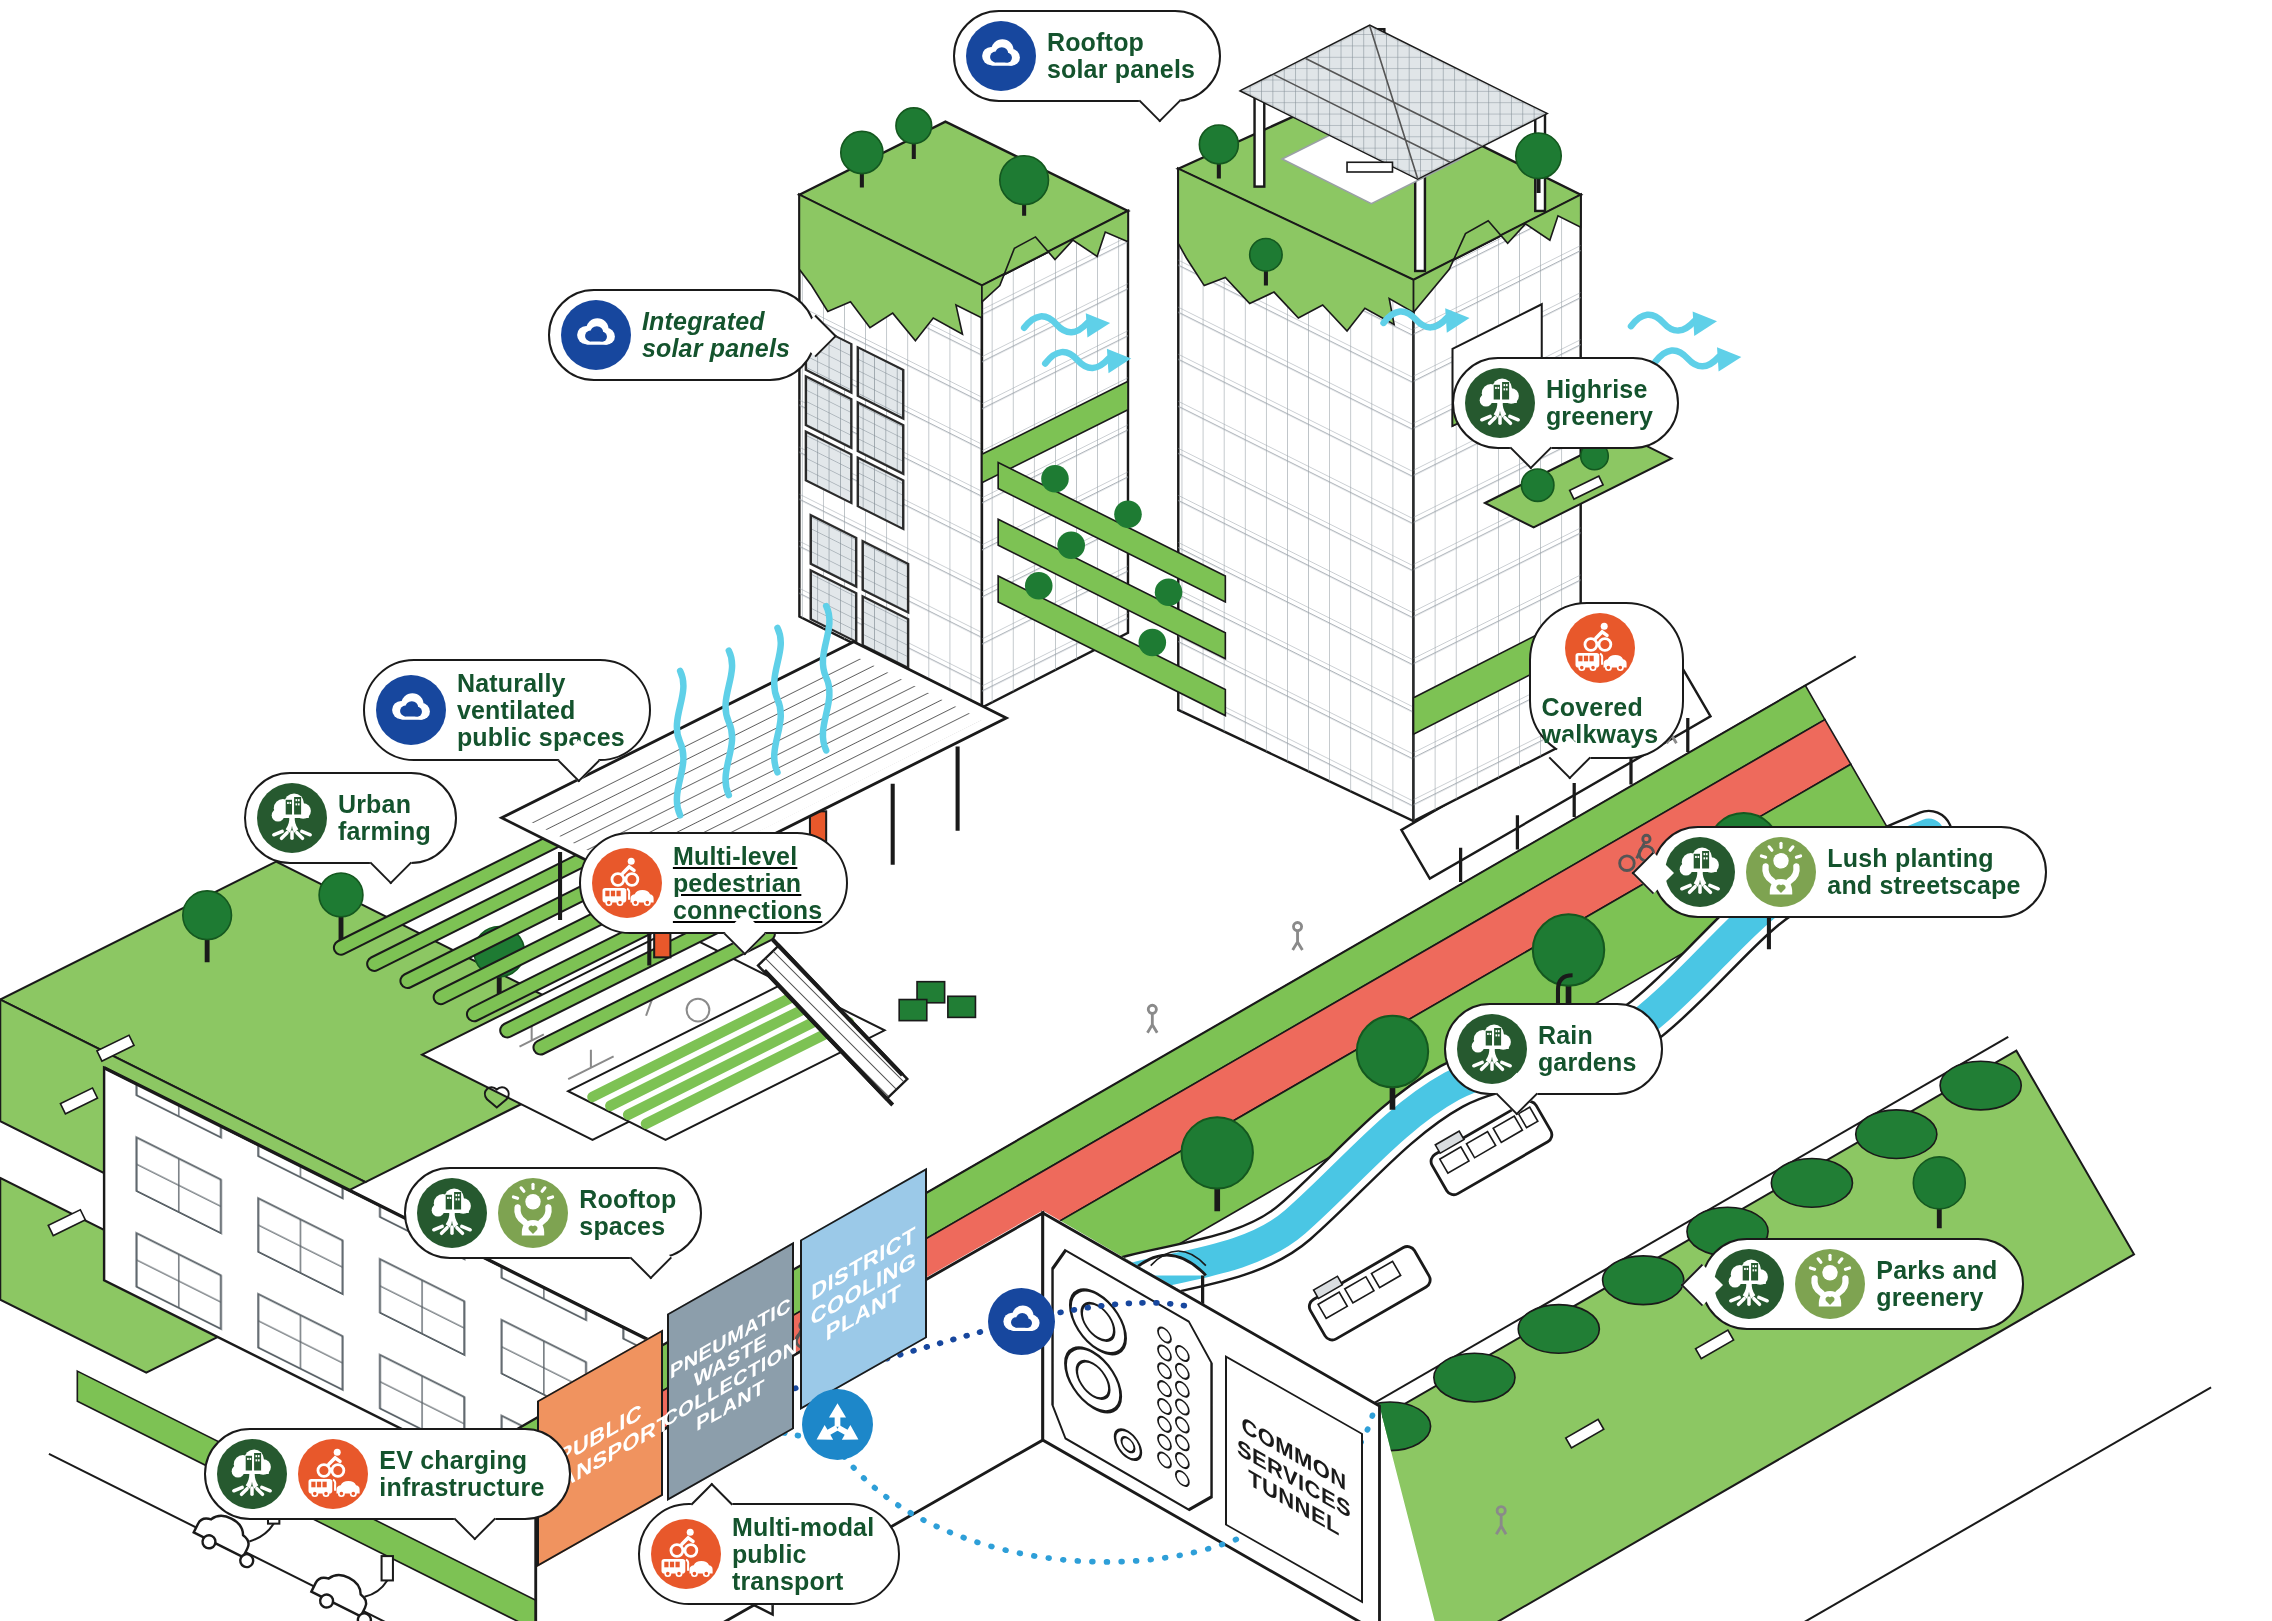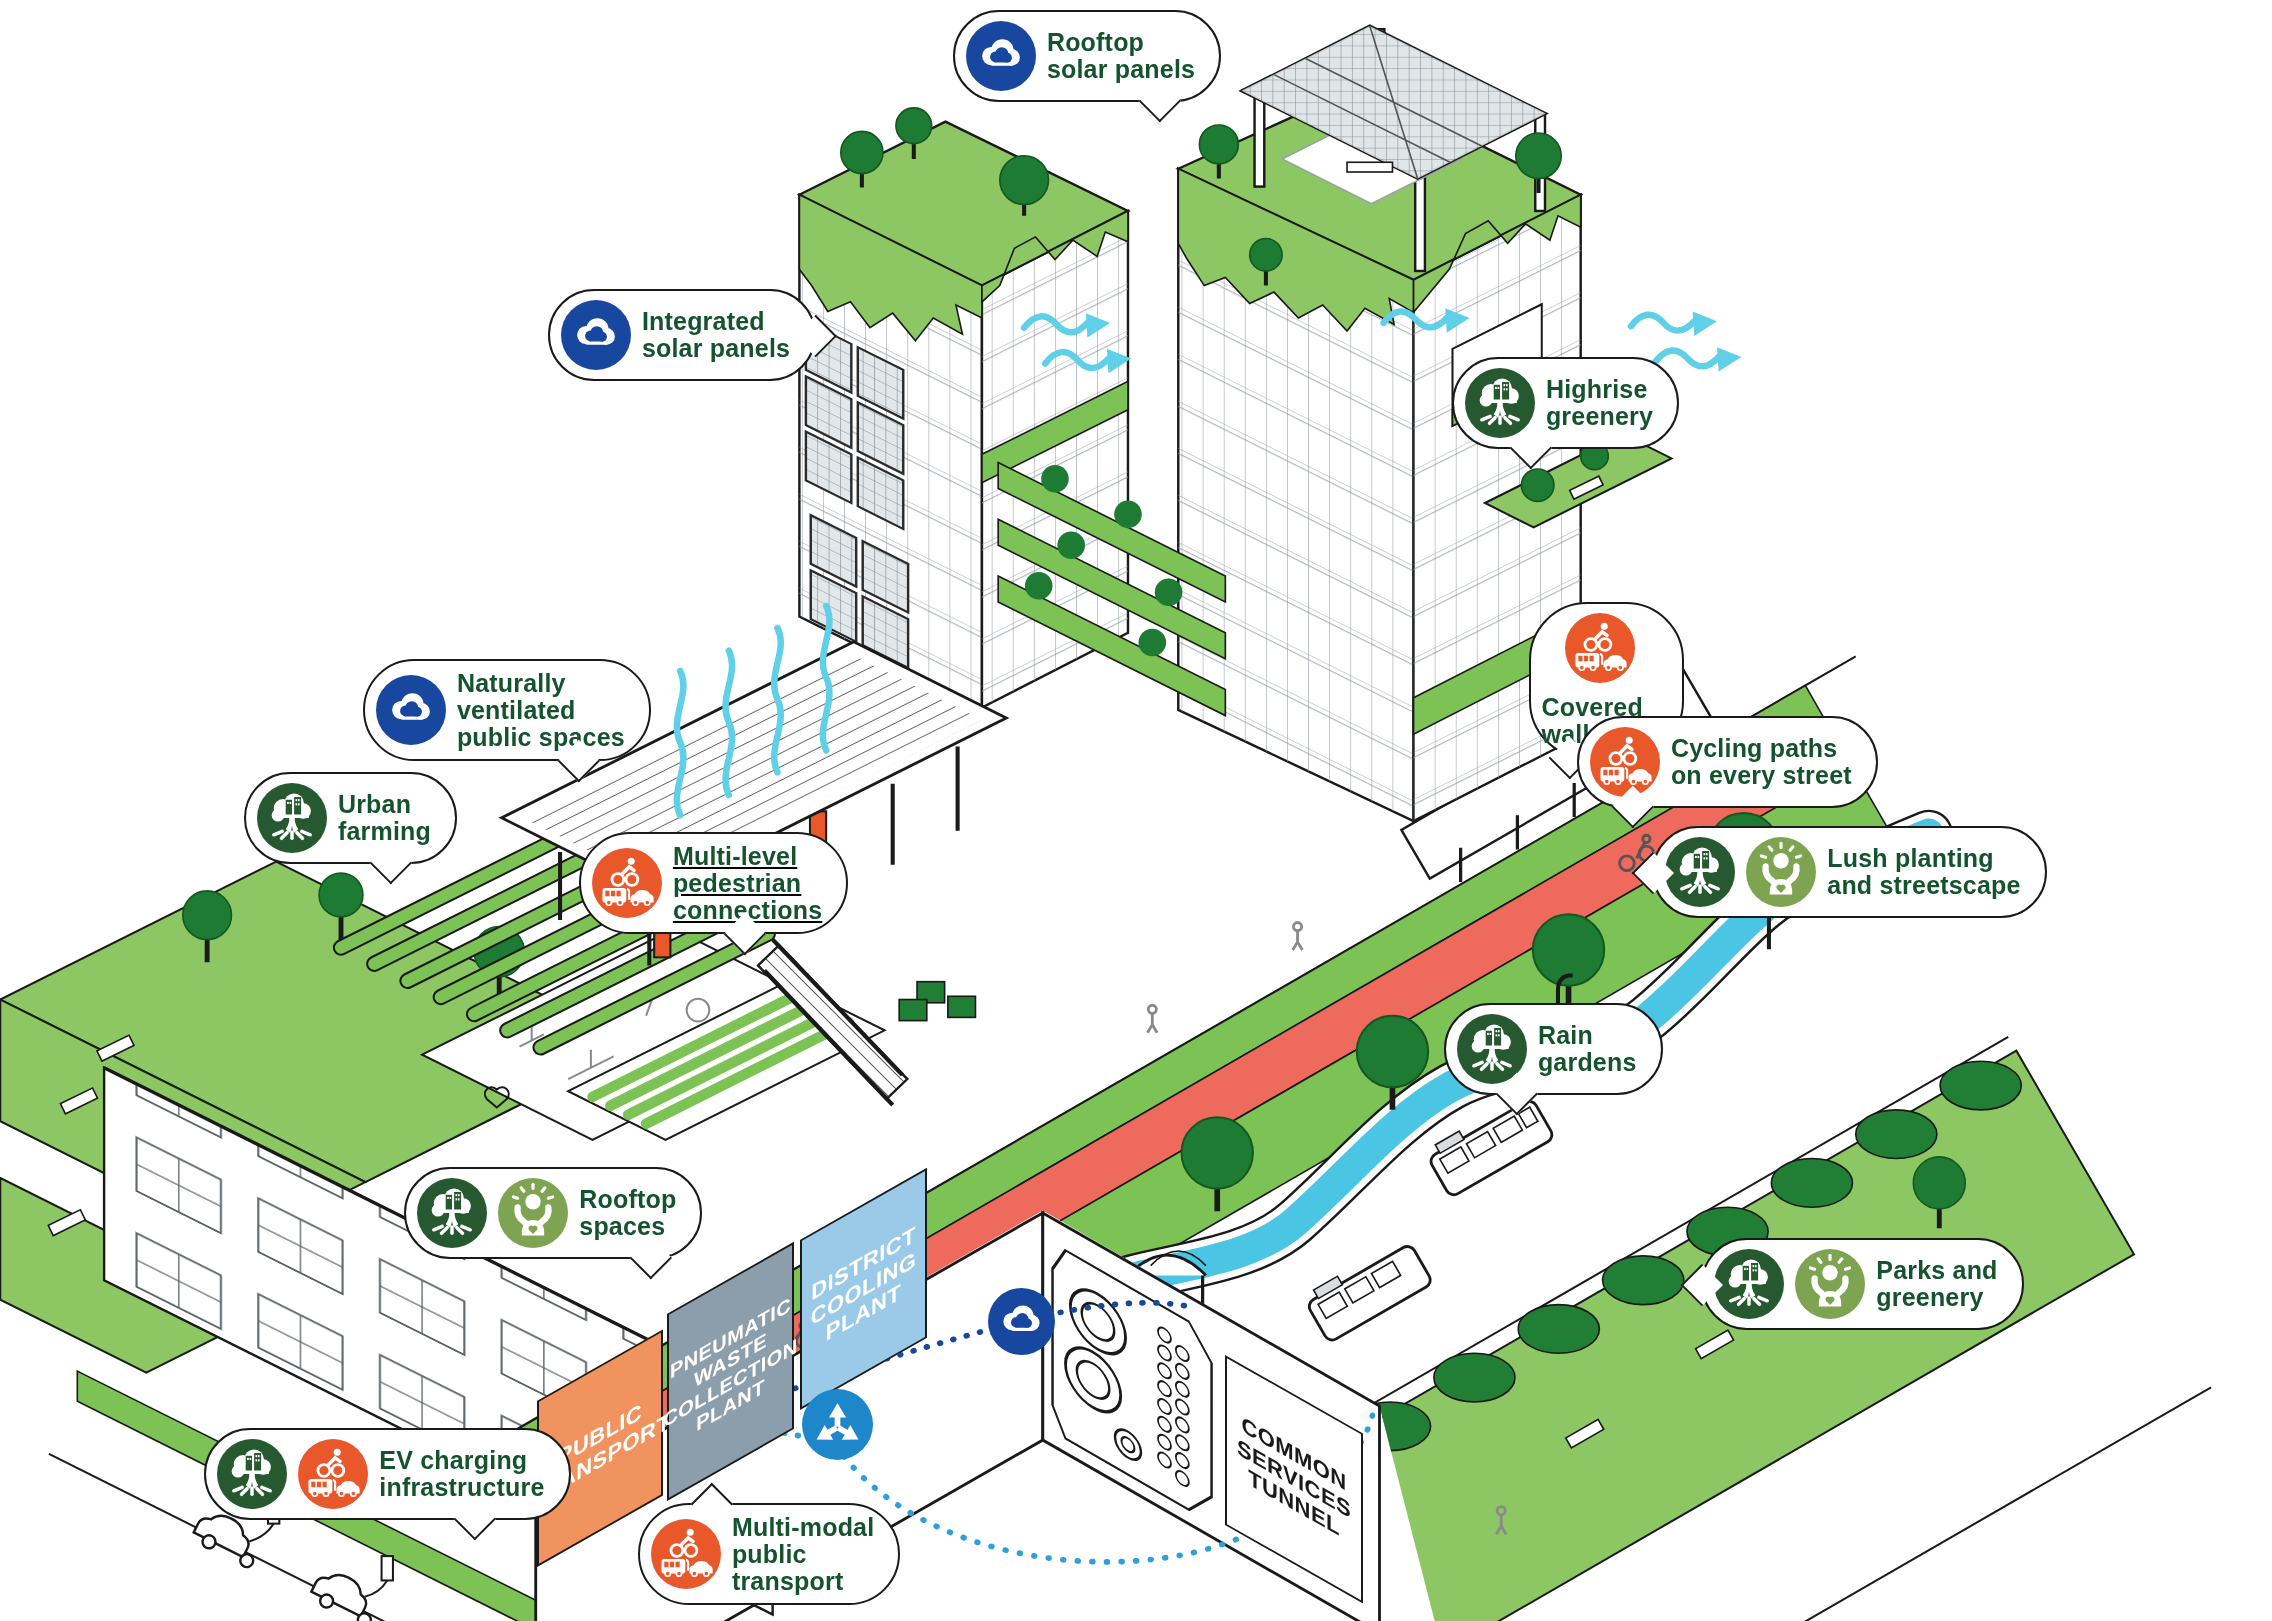--- a/index.html
+++ b/index.html
@@ -607,21 +607,21 @@
   <span class="cicon">
         <svg viewBox="0 0 100 100">
           <use href="#sym-cloud"></use>
         </svg>
       </span>
   <span class="txt">Rooftop
 solar panels</span>
   <span class="tail tail-b" style="left:72%;"></span>
 </div>
 
-<div class="callout" style="left:548px;top:289px;">
+<div class="callout" style="left:548px;top:289px;font-style:italic;">
   <span class="cicon">
         <svg viewBox="0 0 100 100">
           <use href="#sym-cloud"></use>
         </svg>
       </span>
   <span class="txt">Integrated
 solar panels</span>
   <span class="tail tail-r"></span>
 </div>
 
@@ -640,30 +640,20 @@
   <span class="cicon">
         <svg viewBox="0 0 100 100">
           <use href="#sym-transport"></use>
         </svg>
       </span>
   <span class="txt">Covered
 walkways</span>
   <span class="tail tail-b" style="left:16%;"></span>
 </div>
 
-<div class="callout" style="left:1577px;top:716px;">
-  <span class="cicon">
-        <svg viewBox="0 0 100 100">
-          <use href="#sym-transport"></use>
-        </svg>
-      </span>
-  <span class="txt">Cycling paths
-on every street</span>
-  <span class="tail tail-b" style="left:13%;"></span>
-</div>
 
 <div class="callout" style="left:1652px;top:826px;">
   <span class="cicon">
         <svg viewBox="0 0 100 100">
           <use href="#sym-tree"></use>
         </svg>
       </span>
   <span class="cicon">
         <svg viewBox="0 0 100 100">
           <use href="#sym-person"></use>

